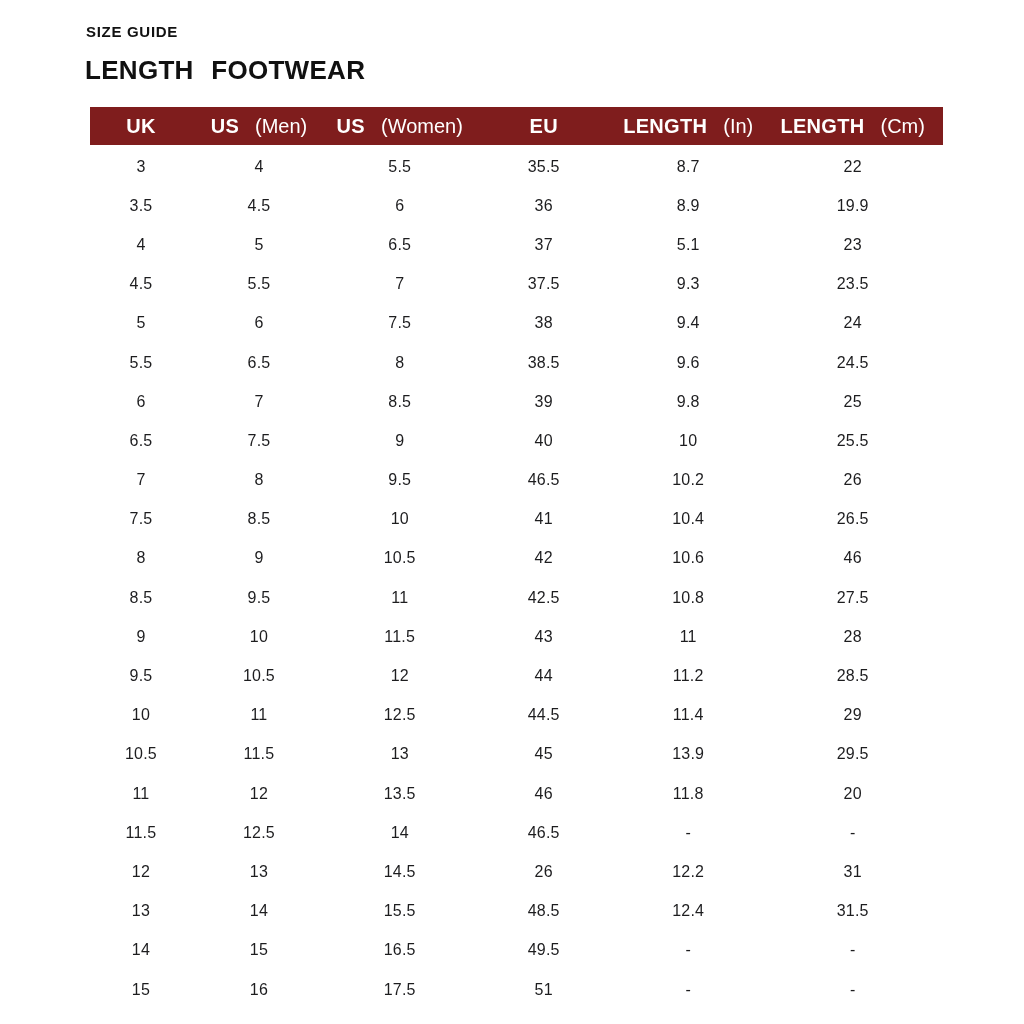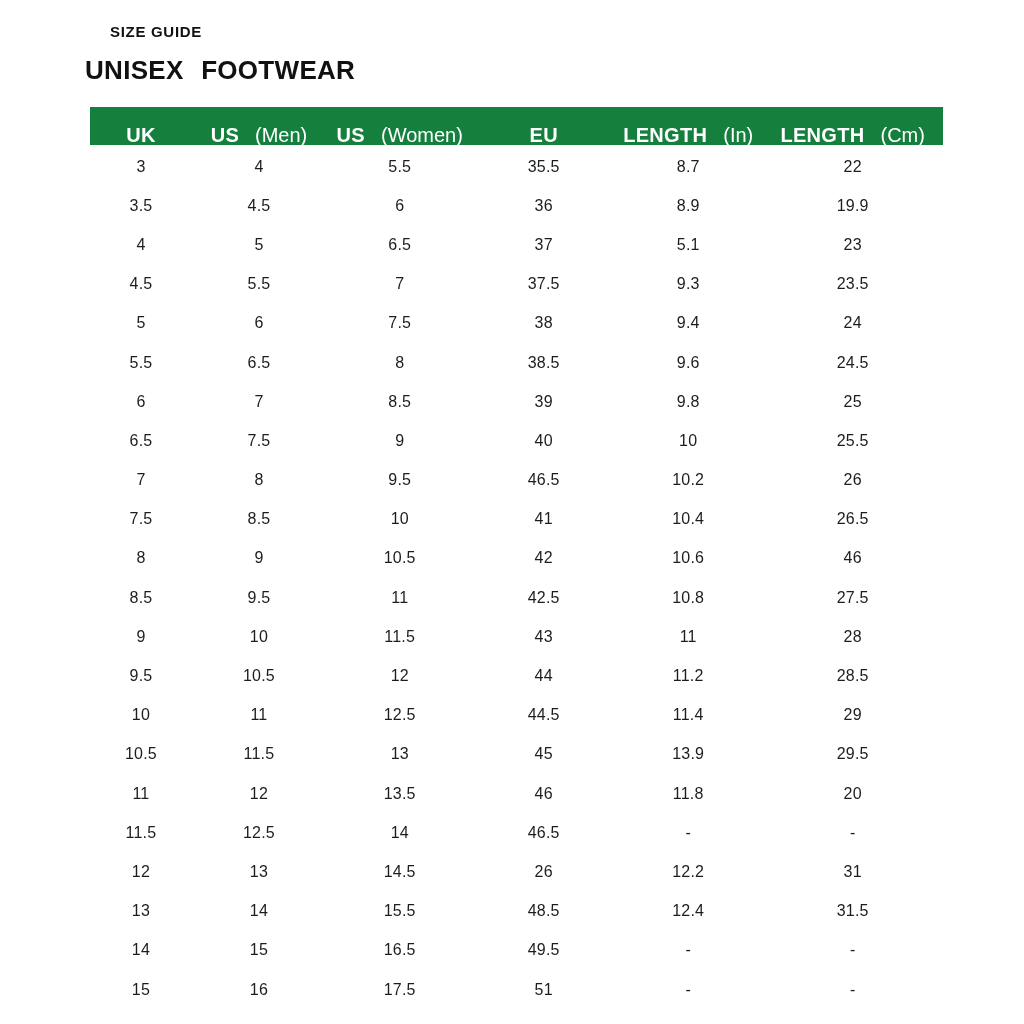--- a/index.html
+++ b/index.html
@@ -16,44 +16,43 @@
     overflow: hidden;
   }
   .eyebrow {
     position: absolute;
     left: 86px;
     top: 23px;
     font-size: 15px;
     font-weight: 700;
     letter-spacing: 0.7px;
     color: #111111;
-    margin-left: 24px;
   }
   .title {
     position: absolute;
     left: 85px;
     top: 55px;
     margin: 0;
     font-size: 26px;
     font-weight: 700;
     letter-spacing: 0.3px;
     word-spacing: 10px;
     color: #111111;
   }
   .size-table {
     position: absolute;
     left: 90px;
     top: 107px;
     width: 853px;
   }
   .thead {
     display: flex;
-    align-items: flex-end;
+    align-items: center;
     height: 38px;
-    background: #15803d;
+    background: #7f1d1d;
     color: #ffffff;
     font-size: 20px;
     line-height: 1;
   }
   .hcell {
     text-align: center;
     white-space: nowrap;
   }
   .hcell .b { font-weight: 700; letter-spacing: 0.3px; }
   .hcell .n { font-weight: 400; margin-left: 16px; }
@@ -75,21 +74,21 @@
   .c2 { width: 17.29%; }
   .c3 { width: 16.47%; }
   .c4 { width: 17.41%; }
   .c5 { width: 21.16%; }
 </style>
 </head>
 <body>
 
 <div class="page">
   <div class="eyebrow">SIZE GUIDE</div>
-  <h1 class="title">UNISEX FOOTWEAR</h1>
+  <h1 class="title">LENGTH FOOTWEAR</h1>
 
   <div class="size-table">
     <div class="thead">
         <div class="hcell c0"><span class="b">UK</span></div>
         <div class="hcell c1"><span class="b">US</span><span class="n">(Men)</span></div>
         <div class="hcell c2"><span class="b">US</span><span class="n">(Women)</span></div>
         <div class="hcell c3"><span class="b">EU</span></div>
         <div class="hcell c4"><span class="b">LENGTH</span><span class="n">(In)</span></div>
         <div class="hcell c5"><span class="b">LENGTH</span><span class="n">(Cm)</span></div>
       </div>

